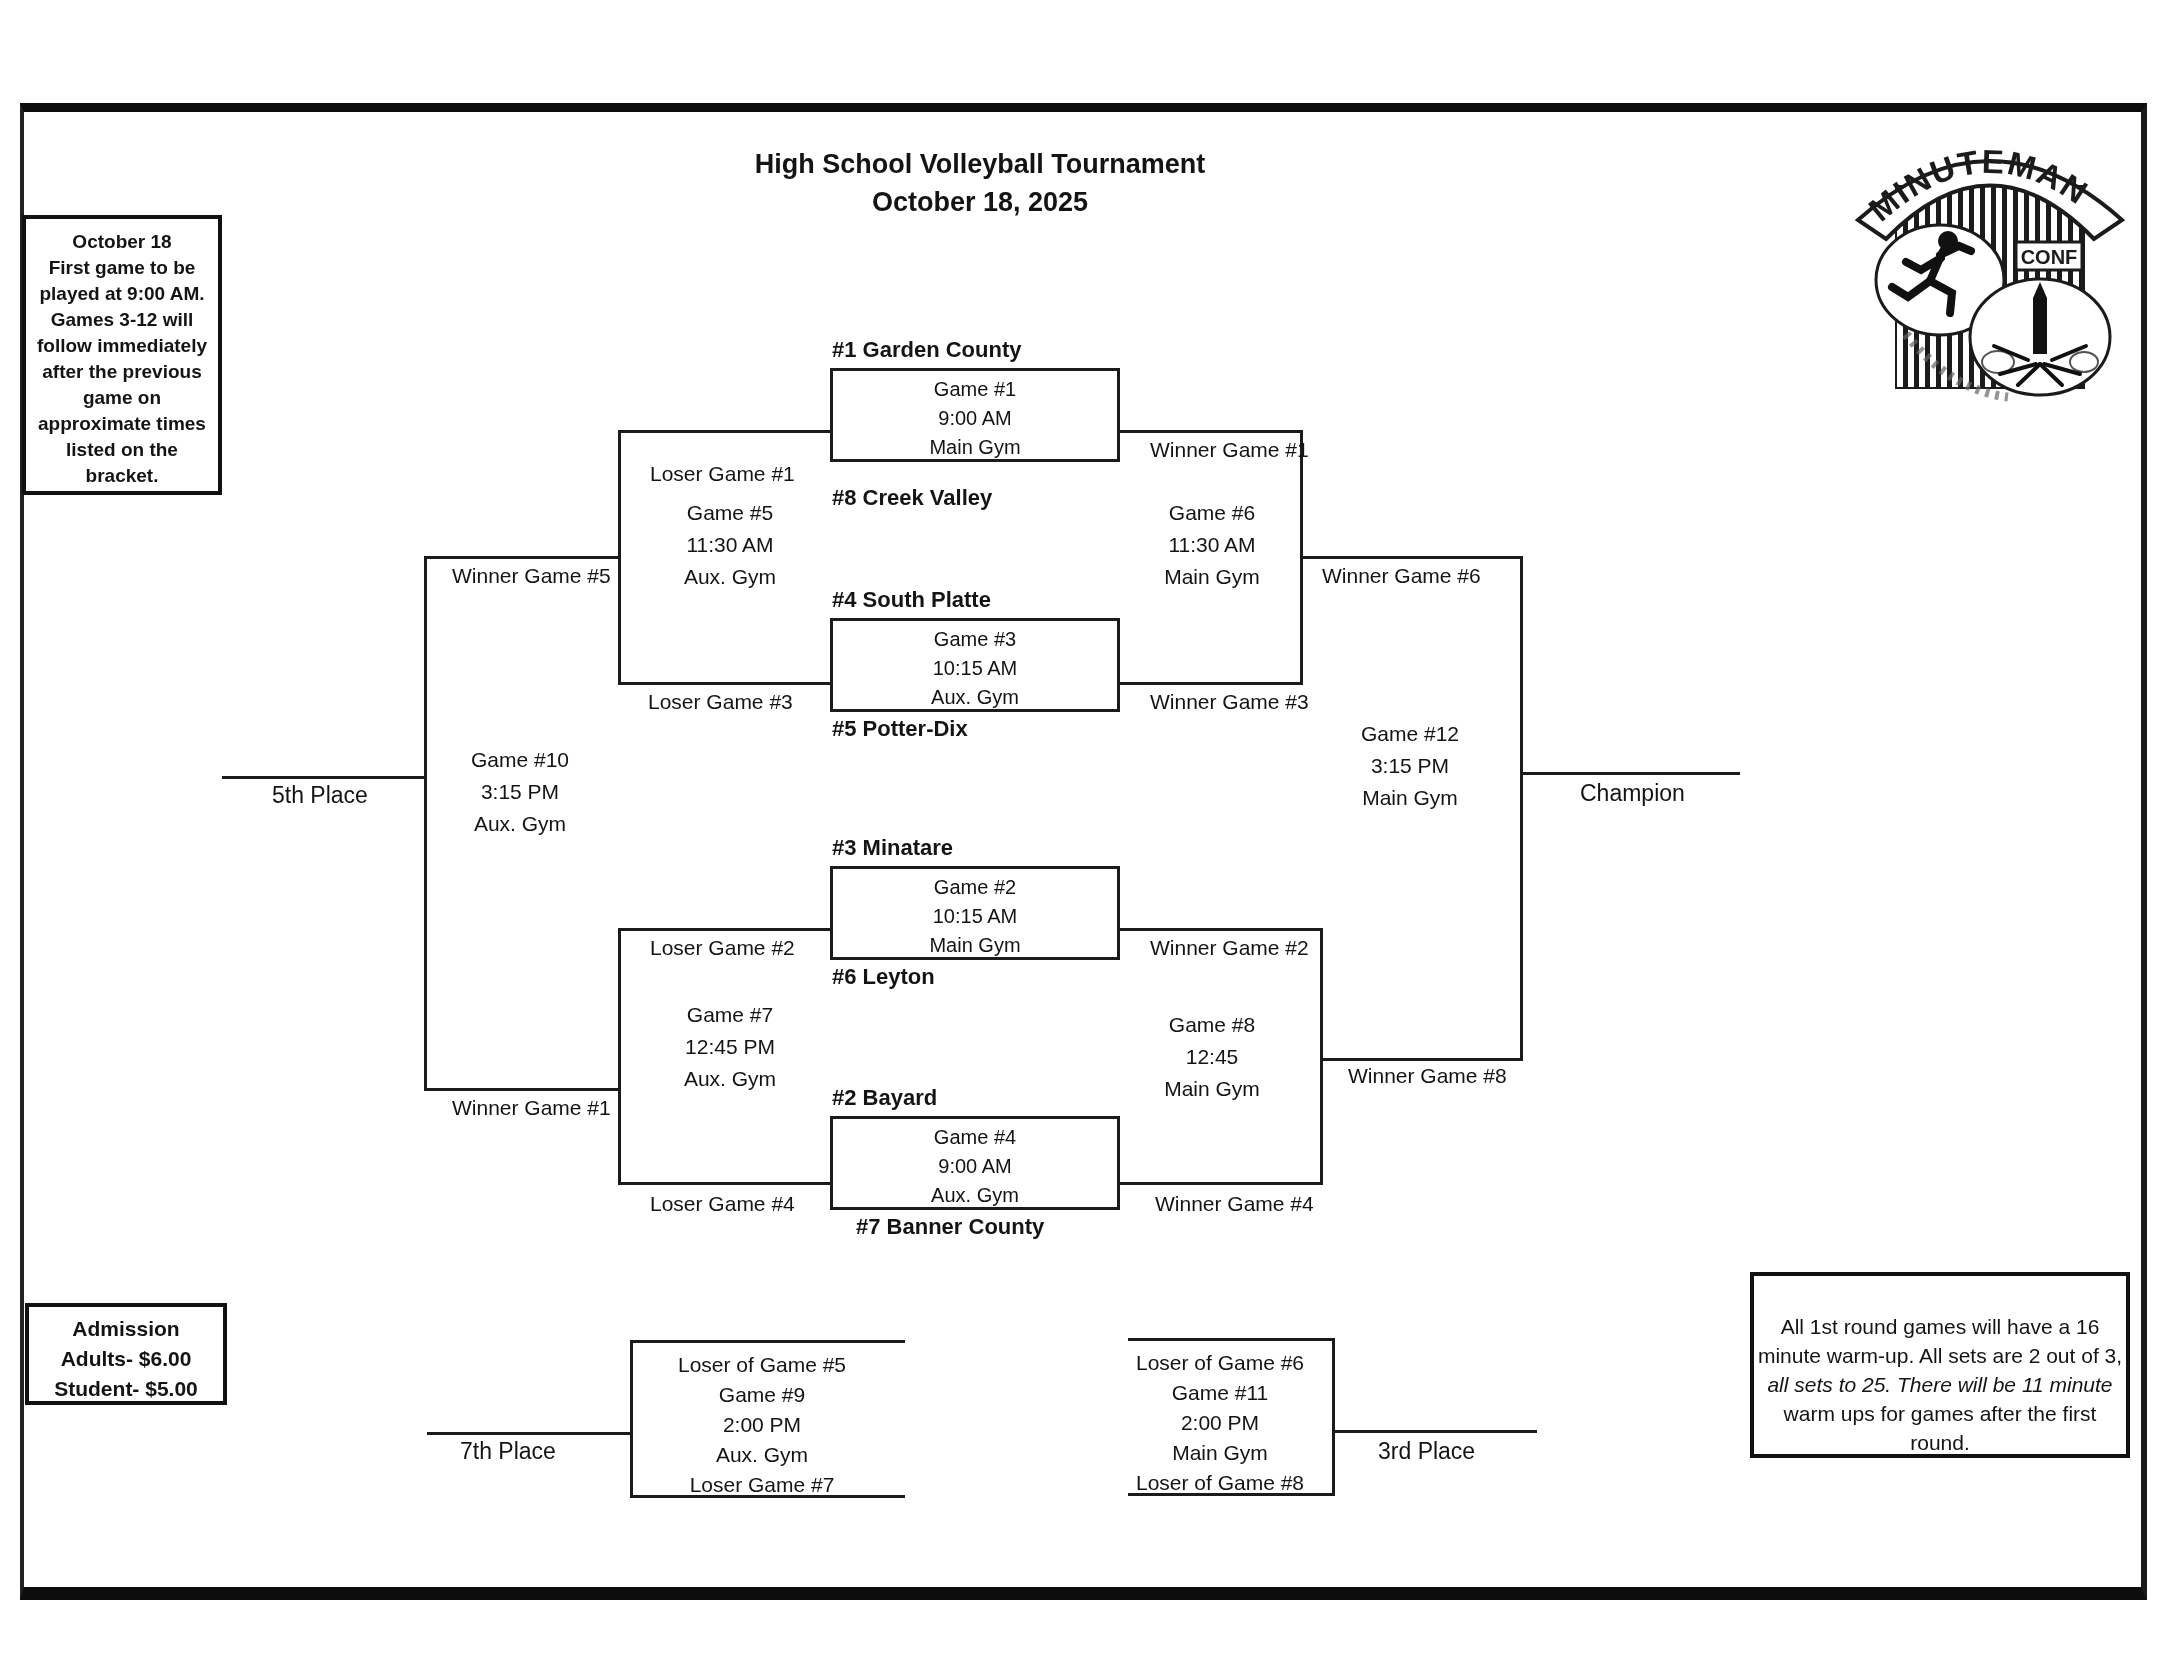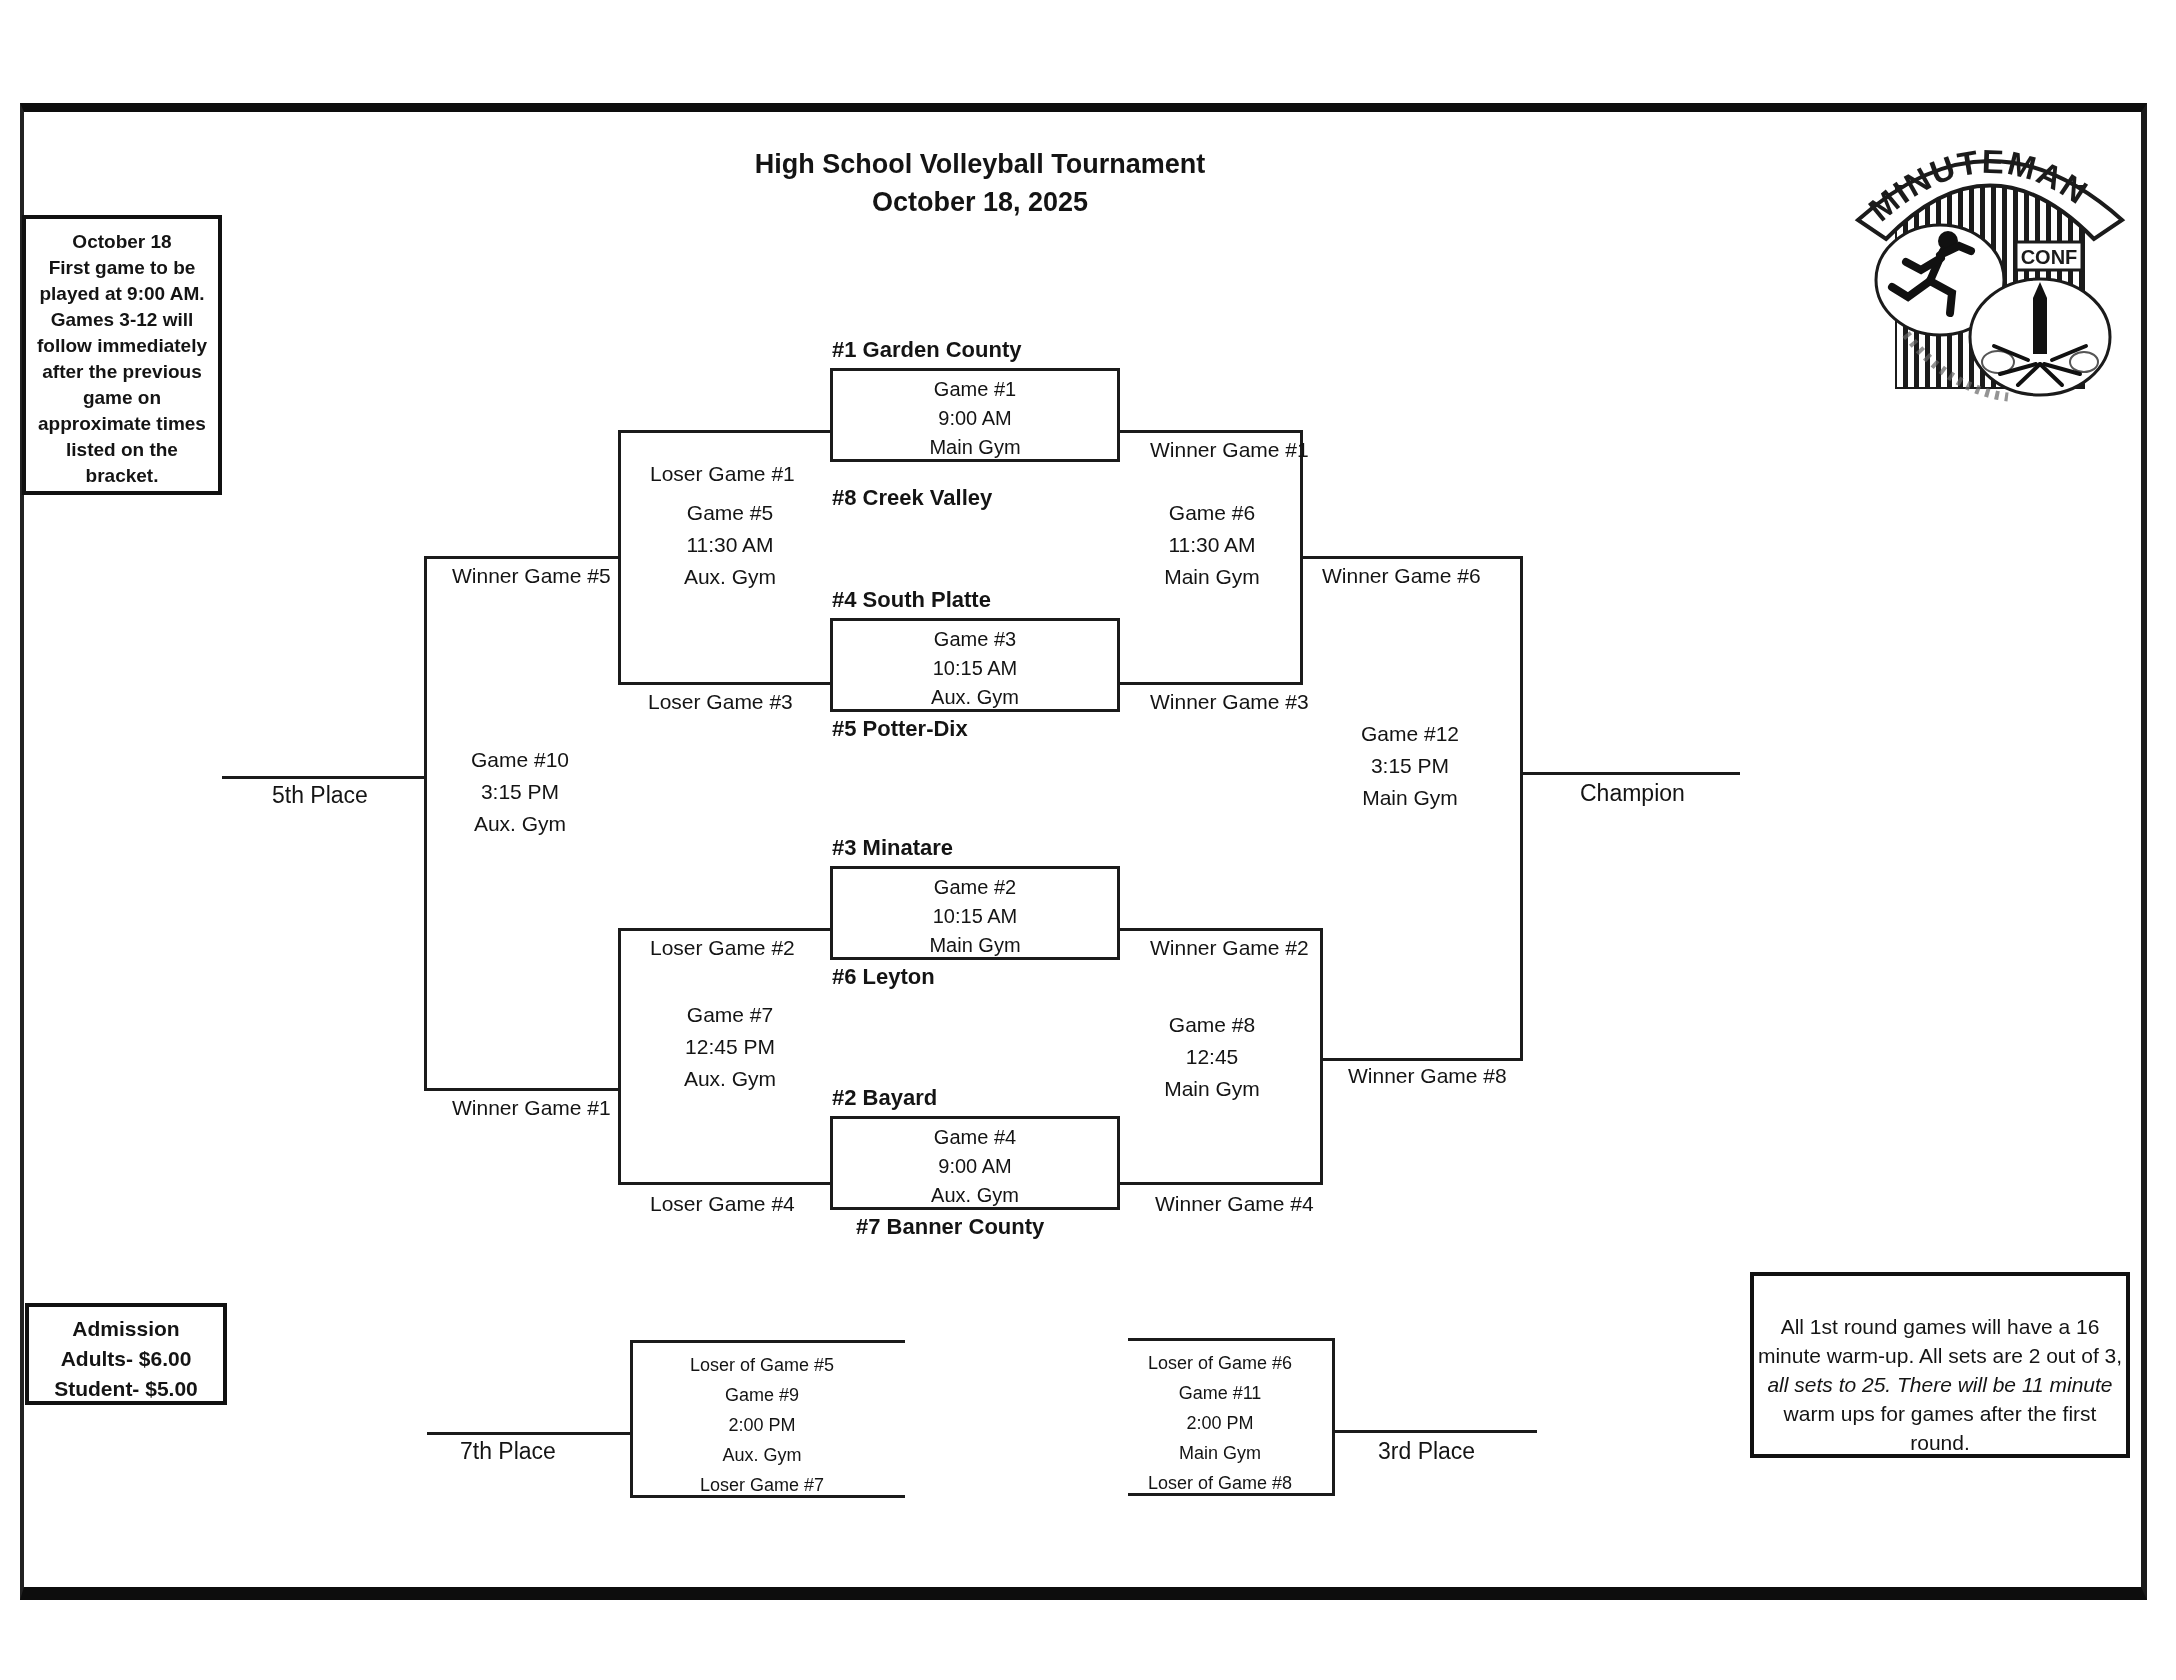--- a/index.html
+++ b/index.html
@@ -26,21 +26,21 @@
   .rules-box .it{font-style:italic;}
   .hline{position:absolute;height:3px;background:#1b1b1b;}
   .vline{position:absolute;width:3px;background:#1b1b1b;}
   .gbox{position:absolute;width:290px;height:94px;border:3px solid #1b1b1b;
        box-sizing:border-box;text-align:center;font-size:20px;line-height:29px;
        padding-top:4px;background:#fff;}
   .ginfo{position:absolute;width:170px;text-align:center;font-size:21px;line-height:32px;}
   .team{position:absolute;font-weight:bold;font-size:22px;white-space:nowrap;}
   .lbl{position:absolute;font-size:21px;white-space:nowrap;}
   .place{position:absolute;font-size:23px;white-space:nowrap;}
-  .pblock{position:absolute;width:240px;text-align:center;font-size:18px;line-height:30px;}
+  .pblock{position:absolute;width:240px;text-align:center;font-size:21px;line-height:30px;}
 </style>
 </head>
 <body>
 
 <div class="page-border"></div>
 
 <div class="title-wrap">
   <div class="title-2">High School Volleyball Tournament</div>
   <div class="title-3">October 18, 2025</div>
 </div>

